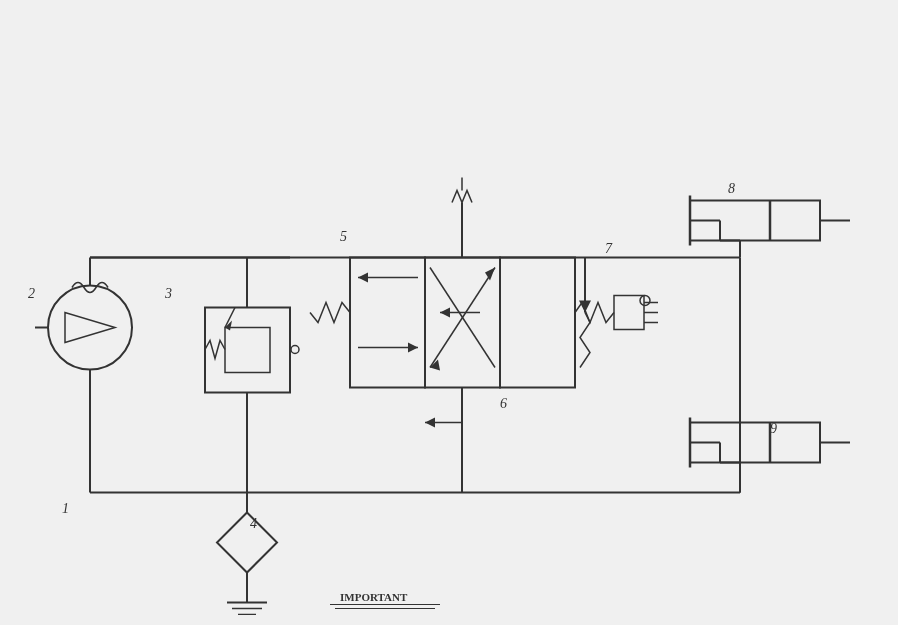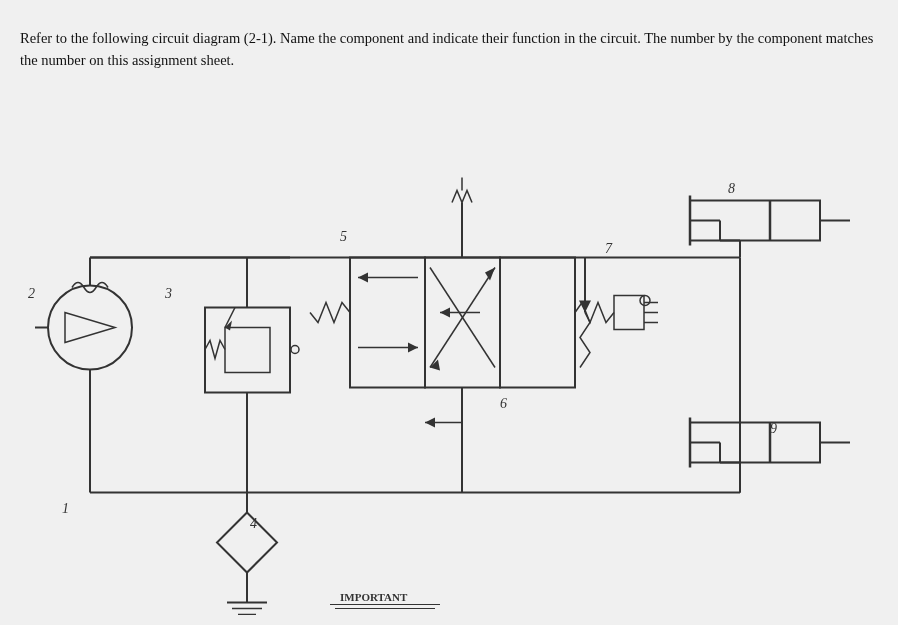--- a/index.html
+++ b/index.html
@@ -35,23 +35,20 @@
     }
     svg {
       width: 100%;
       height: 100%;
     }
   </style>
 </head>
 <body>
 
 <div class="page">
-  <div class="text-block">
-    <span>Refer to the following circuit diagram (2-1).  Name the component and indicate their function in the circuit.  The number by the component matches the number on this assignment sheet.</span>
-  </div>
 
   <div class="diagram-area">
     <svg viewBox="0 0 878 500" xmlns="http://www.w3.org/2000/svg">
 
       <rect width="878" height="500" fill="#f0f0f0"></rect>
 
       <text x="52" y="400" font-family="Times New Roman" font-size="14" fill="#333" font-style="italic">1</text>
 
       <text x="18" y="185" font-family="Times New Roman" font-size="14" fill="#333" font-style="italic">2</text>
 

